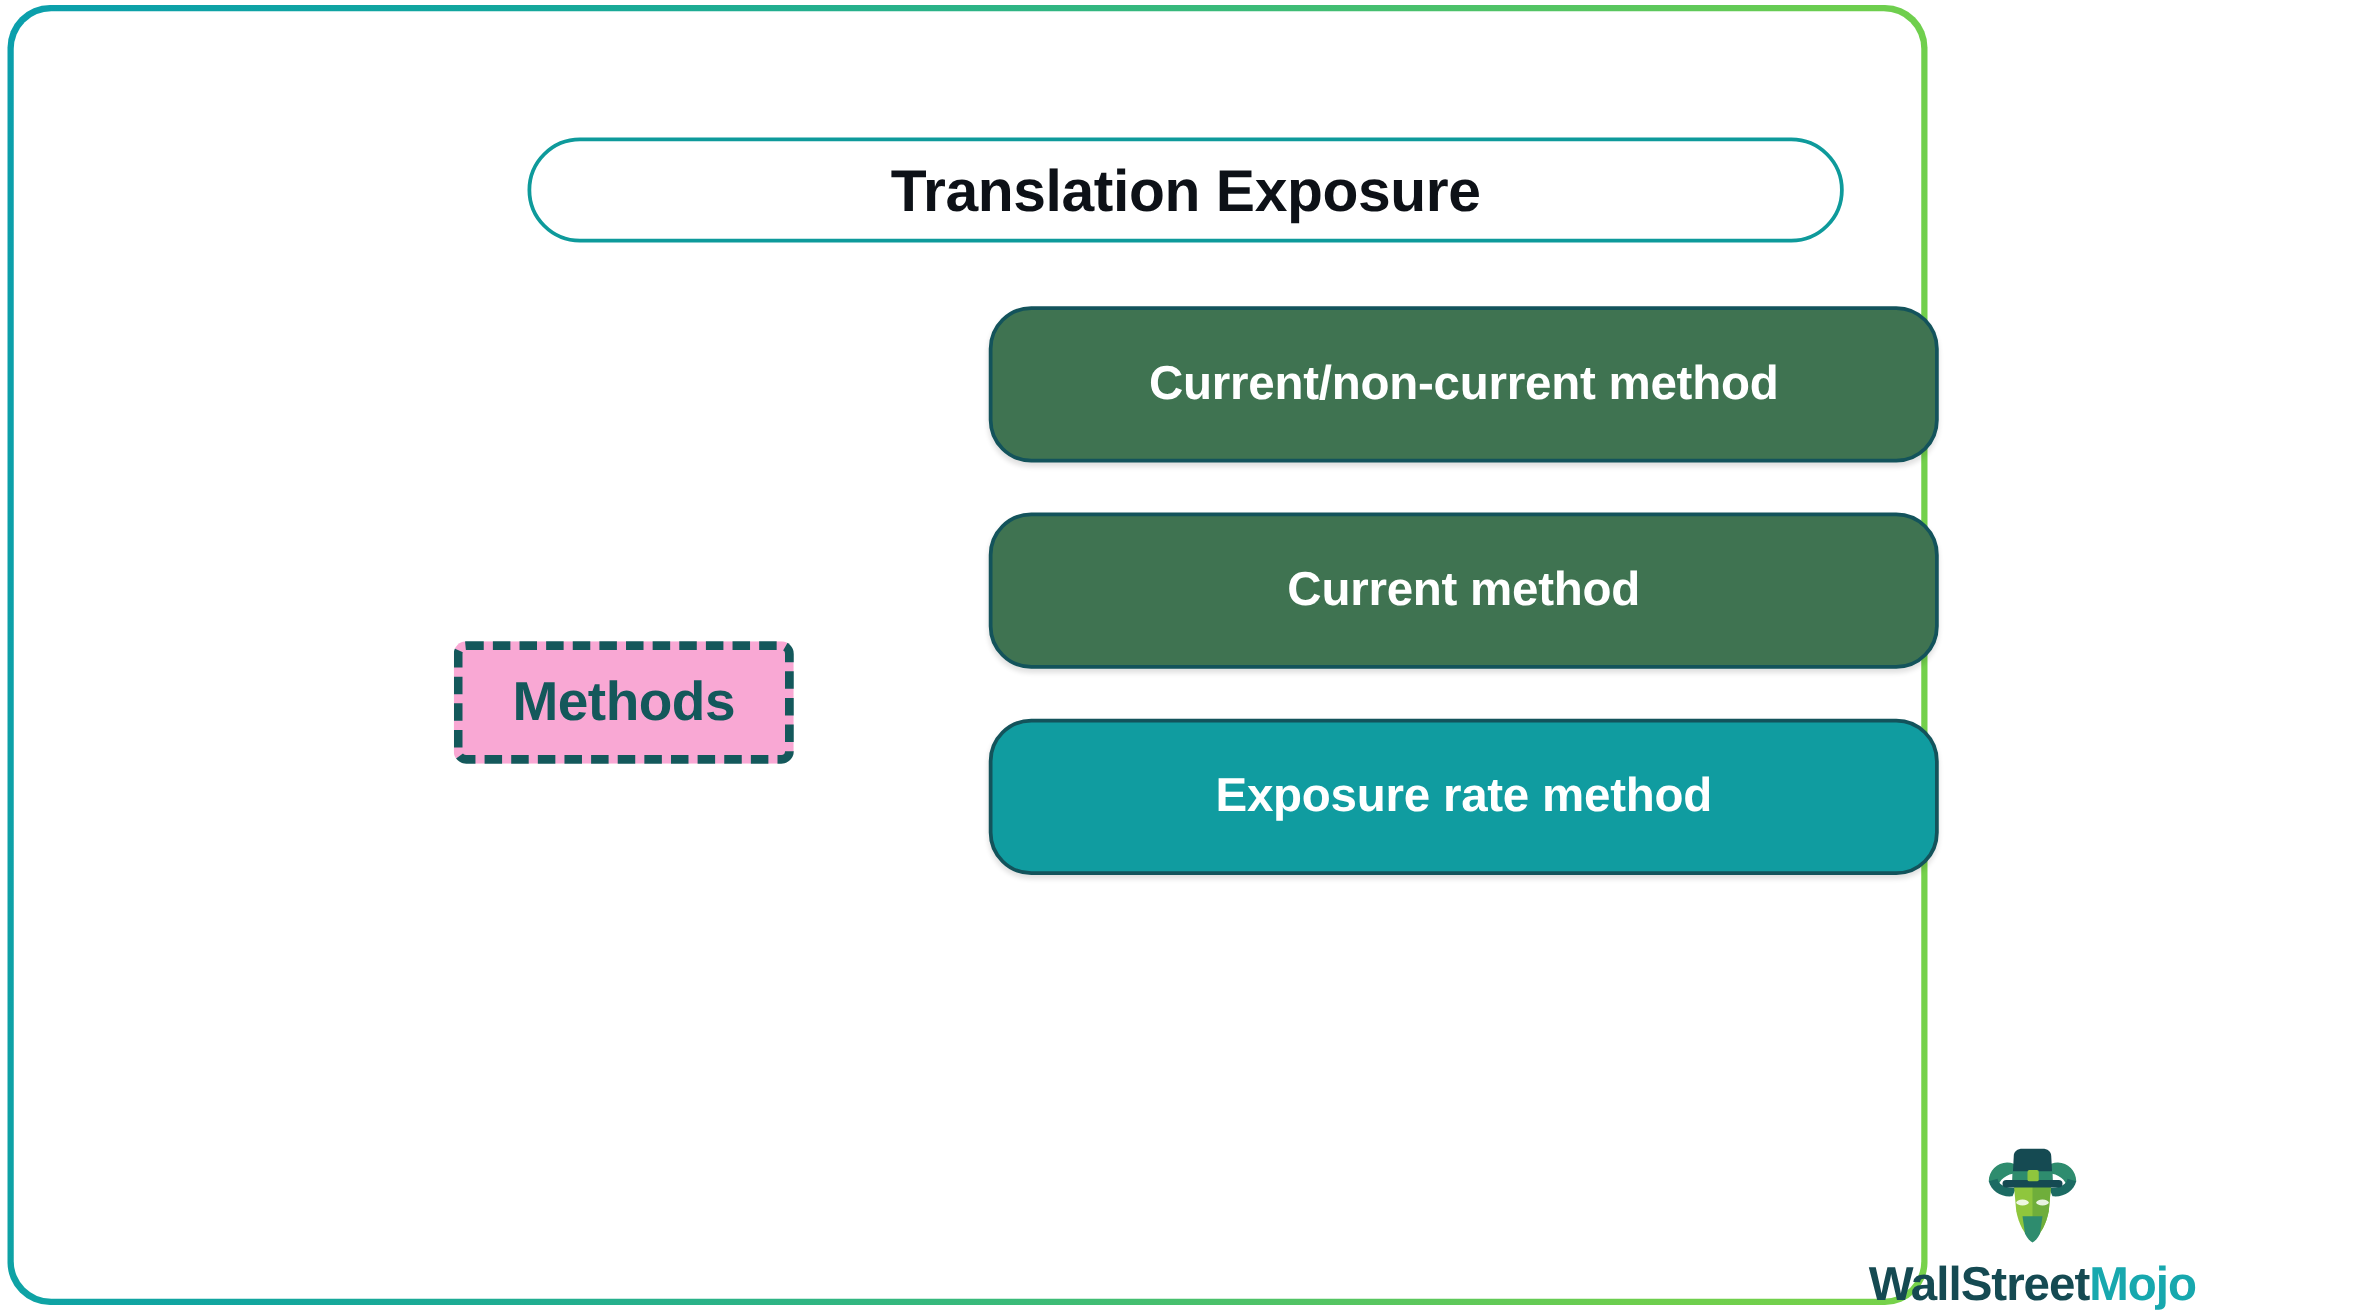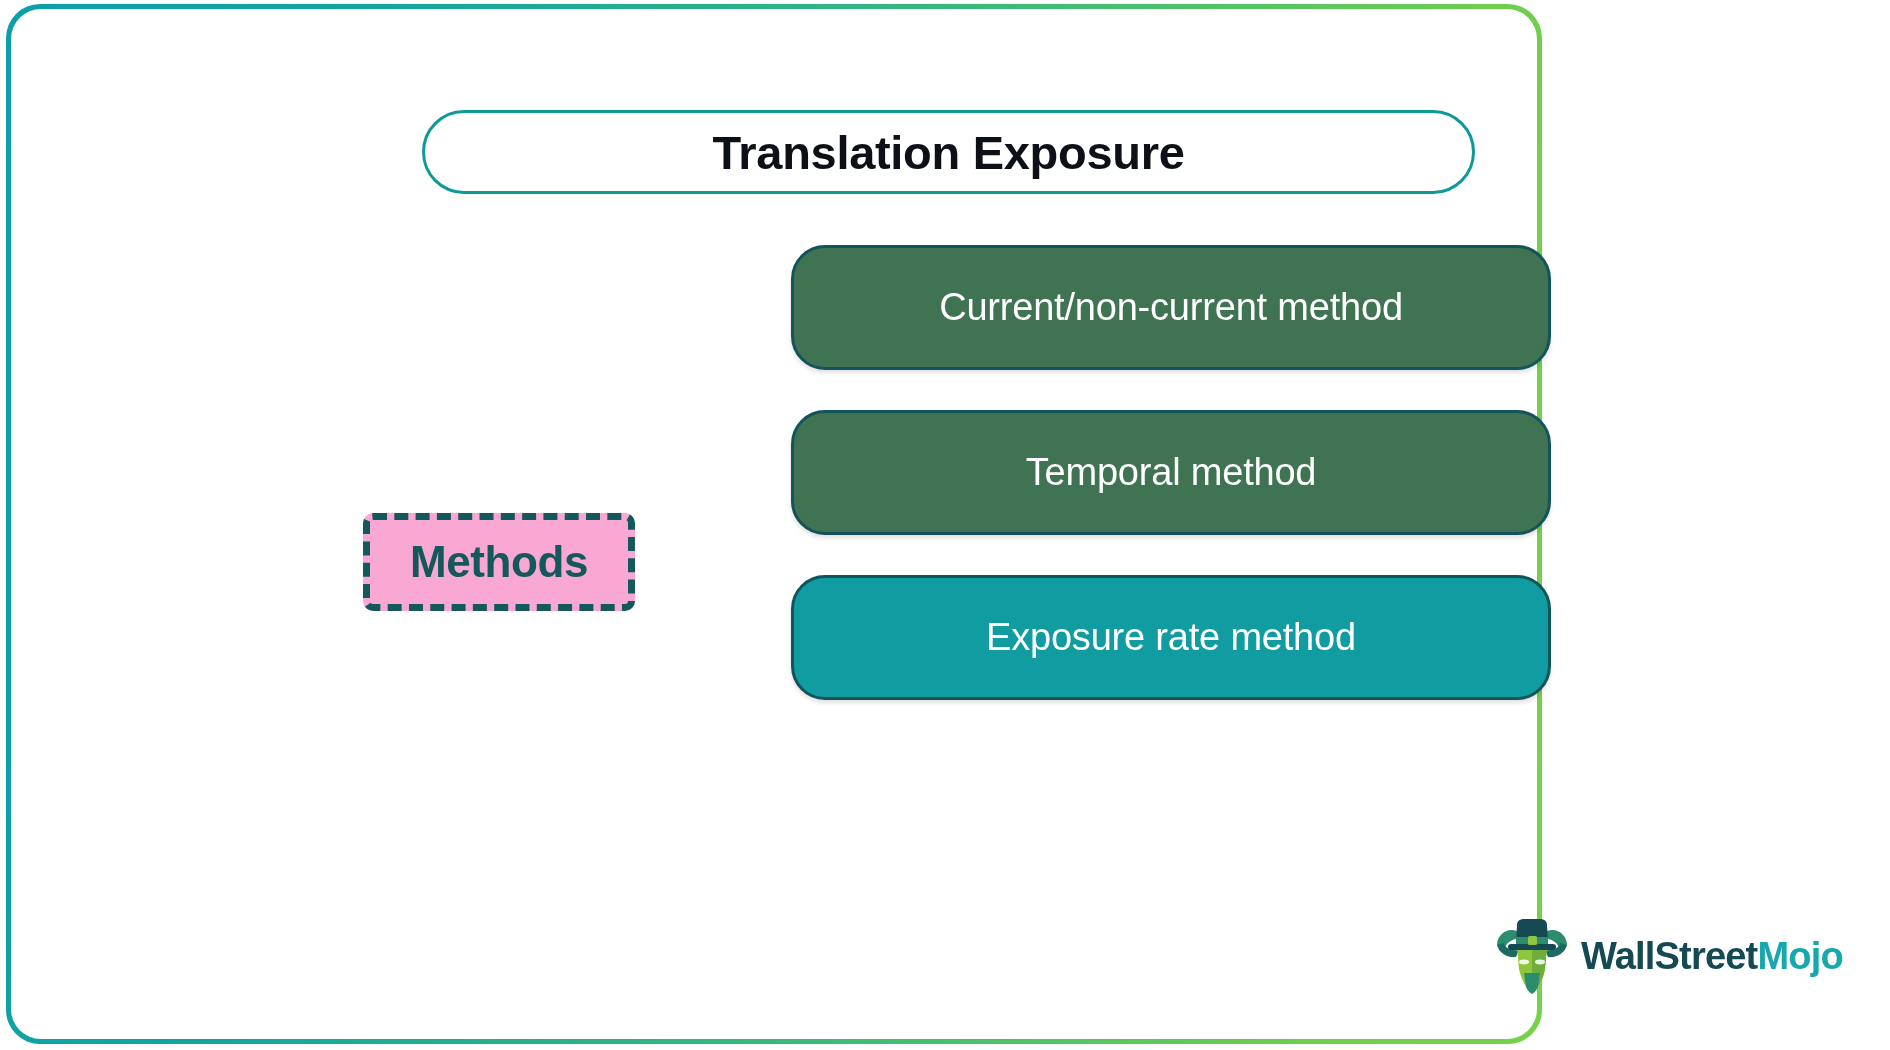--- a/index.html
+++ b/index.html
@@ -103,34 +103,35 @@
     margin-bottom: 40px;
     display: flex;
     align-items: center;
     justify-content: center;
     box-shadow: 0 3px 4px rgba(0,0,0,0.12);
   }
   .method-box.green  { background: #3F7351; }
   .method-box.teal   { background: #109CA0; }
   .method-label {
     font-size: 38px;
-    font-weight: 400;
+    font-weight: 700;
     color: #ffffff;
     letter-spacing: -0.2px;
     white-space: nowrap;
   }
 
   
   #logo {
     position: absolute;
     left: 1484px;
     top: 908px;
     display: flex;
     align-items: center;
     gap: 12px;
+    flex-direction: column;
   }
   #logo-mark { width: 74px; height: 78px; display: block; }
   #logo-wordmark {
     font-size: 38px;
     font-weight: 700;
     letter-spacing: -0.8px;
     white-space: nowrap;
   }
   .logo-word-a { color: #154A52; }
   .logo-word-b { color: #17A8AE; }
@@ -148,21 +149,21 @@
 
       <div id="methods-box">
         <span id="methods-text">Methods</span>
       </div>
 
       <div id="methods-list">
         <div class="method-box green">
           <span class="method-label">Current/non-current method</span>
         </div>
         <div class="method-box green">
-          <span class="method-label">Temporal method</span>
+          <span class="method-label">Current method</span>
         </div>
         <div class="method-box teal">
           <span class="method-label">Exposure rate method</span>
         </div>
       </div>
 
       <div id="logo">
         <svg id="logo-mark" viewBox="0 0 74 78">
 
           <path d="M2 28 C2 18 12 10 22 14 L26 22 C18 21 10 26 9 34 Z" fill="#2E8C6E"></path>

